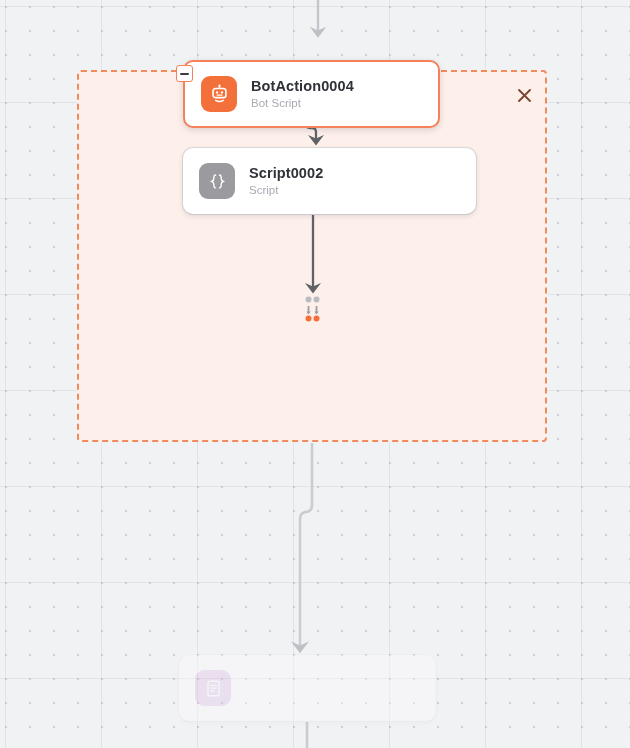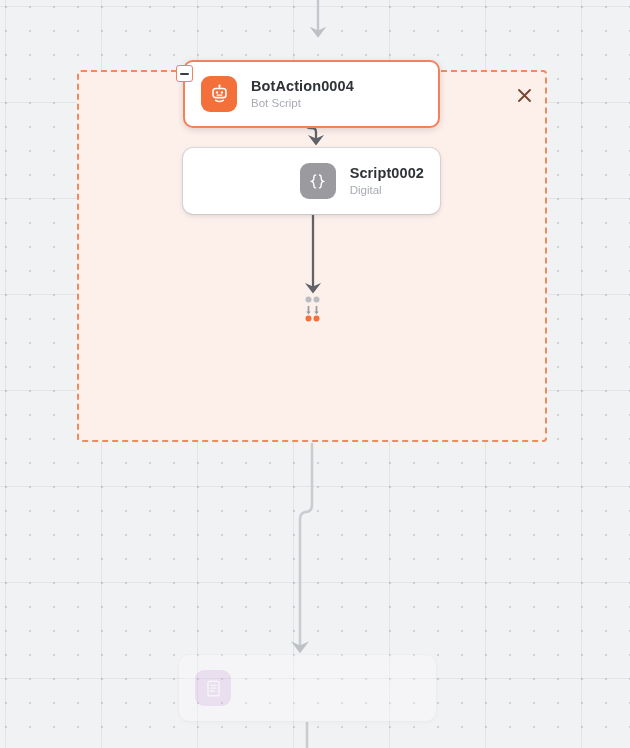--- a/index.html
+++ b/index.html
@@ -90,21 +90,21 @@
     letter-spacing: .1px;
   }
   .node .node-sub {
     font-size: 11.5px;
     color: #a7abb2;
     line-height: 1.3;
     margin-top: 1px;
   }
 
   #node-botaction { left: 183px; top: 40px;  width: 257px; height: 68px; margin-top: 20px; }
-  #node-script    { left: 183px; top: 148px; width: 257px; height: 66px; justify-content: flex-end; }
+  #node-script    { left: 183px; top: 148px; width: 293px; height: 66px; }
 
   
   #node-formcontacto {
     left: 179px; top: 655px; width: 257px; height: 66px;
     opacity: .30;
     box-shadow: 0 2px 5px rgba(60,64,72,0.10), 0 0 0 1px rgba(200,204,210,0.30);
   }
 
   
   #collapse-handle {
@@ -215,21 +215,21 @@
     <div class="node-icon" style="background:#9a9a9f">
       <svg width="19" height="19" viewBox="0 0 24 24" aria-hidden="true">
         <path d="M9.6 3.8 C7.2 3.8 7.4 6.4 7.4 8.2 C7.4 10.4 6.1 11.3 4.6 11.9
                  C6.1 12.6 7.4 13.5 7.4 15.7 C7.4 17.5 7.2 20.1 9.6 20.1" fill="none" stroke="#fff" stroke-width="1.75" stroke-linecap="round"></path>
         <path d="M14.4 3.8 C16.8 3.8 16.6 6.4 16.6 8.2 C16.6 10.4 17.9 11.3 19.4 11.9
                  C17.9 12.6 16.6 13.5 16.6 15.7 C16.6 17.5 16.8 20.1 14.4 20.1" fill="none" stroke="#fff" stroke-width="1.75" stroke-linecap="round"></path>
       </svg>
     </div>
     <div class="node-text">
       <div class="node-title">Script0002</div>
-      <div class="node-sub">Digital</div>
+      <div class="node-sub">Script</div>
     </div>
   </div>
 
   <div id="node-formcontacto" class="node">
     <div class="node-icon" style="background:#dcb4e6">
       <svg width="19" height="19" viewBox="0 0 24 24" aria-hidden="true">
         <rect x="5" y="2.8" width="14" height="18.4" rx="2.4" fill="none" stroke="#fff" stroke-width="1.8"></rect>
         <path d="M8.6 8 L15.4 8 M8.6 11.6 L15.4 11.6 M8.6 15.2 L12.6 15.2" stroke="#fff" stroke-width="1.7" stroke-linecap="round"></path>
       </svg>
     </div>

